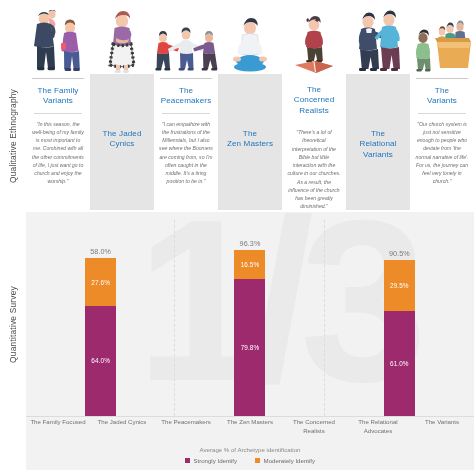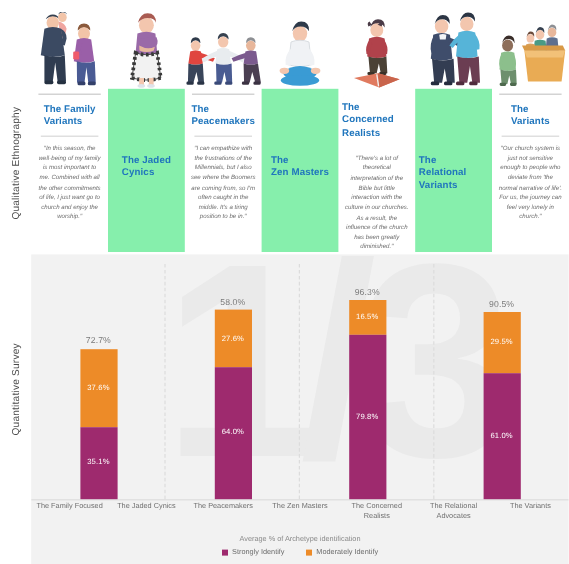--- a/index.html
+++ b/index.html
@@ -38,29 +38,29 @@
   
   .qual-strip {
     position: absolute; left: 26px; top: 74px; width: 448px; height: 136px;
     display: flex;
   }
   .qual-col {
     flex: 1 1 0; position: relative;
     padding: 0 3px;
     display: flex; flex-direction: column; align-items: center;
   }
-  .qual-col.shaded { background: #86efac; gap: 44px; }
+  .qual-col.shaded { background: #e5e5e5; gap: 44px; }
   .qual-col .topline {
     width: calc(100% - 6px); height: 1px; background: #c9c9c9;
     margin-top: 4px;
   }
   .qual-title {
     margin-top: 7px;
-    font-size: 8.1px; font-weight: bold; color: #2076bd;
-    text-align: left; line-height: 1.28; letter-spacing: .1px;
+    font-size: 8.1px; font-weight: normal; color: #2076bd;
+    text-align: center; line-height: 1.28; letter-spacing: .1px;
   }
   .qual-rule {
     width: calc(100% - 10px); height: 1px; background: #d8d8d8;
     margin-top: 6px;
   }
   .qual-quote {
     margin-top: 6px;
     font-size: 5.1px; line-height: 1.62; color: #6d6d6d;
     text-align: center; font-style: italic;
     padding: 0 2px;
@@ -364,28 +364,20 @@
       <div class="qual-rule"></div>
       <div class="qual-quote">"Our church system is just not sensitive enough to people who deviate from 'the normal narrative of life'. For us, the journey can feel very lonely in church."</div>
     </div>
 
   </div>
 
   <div class="quant-panel">
     <div class="watermark">1/3</div>
 
     <div class="chart-area" id="chart-area">
-        <div class="bar-cell">
-          <div class="vgrid"></div>
-          <div class="total-label">72.7%</div>
-          <div class="bar">
-            <div class="seg" style="background: rgb(237, 139, 40); height: 64.672px;">37.6%</div>
-            <div class="seg" style="background: rgb(158, 42, 110); height: 60.372px;">35.1%</div>
-          </div>
-        </div>
         <div class="bar-cell">
           <div class="vgrid"></div>
           <div class="total-label">58.0%</div>
           <div class="bar">
             <div class="seg" style="background: rgb(237, 139, 40); height: 47.472px;">27.6%</div>
             <div class="seg" style="background: rgb(158, 42, 110); height: 110.08px;">64.0%</div>
           </div>
         </div>
         <div class="bar-cell">
           <div class="vgrid"></div>

